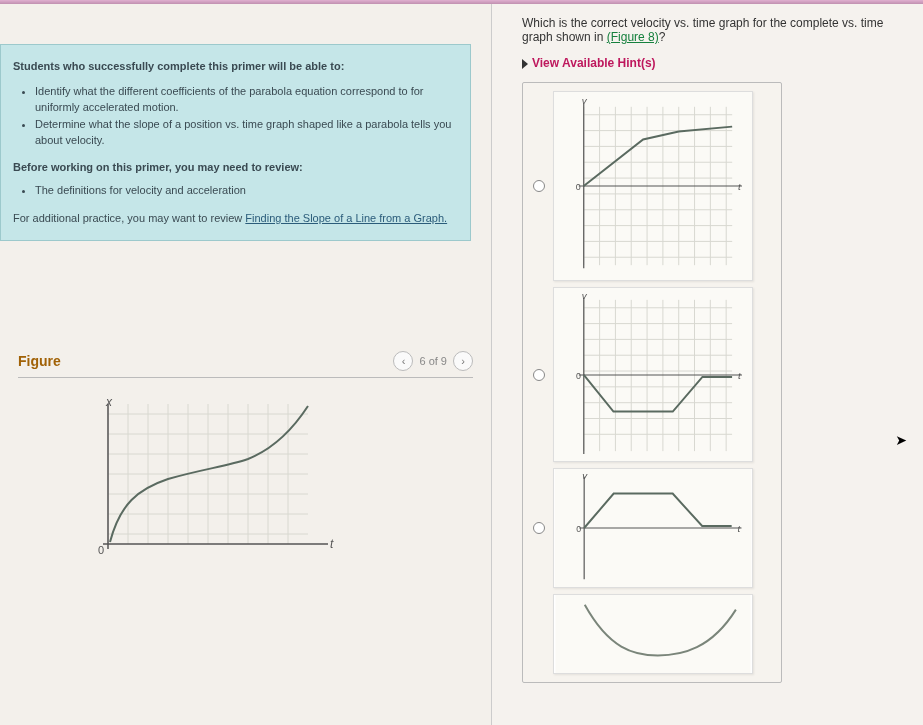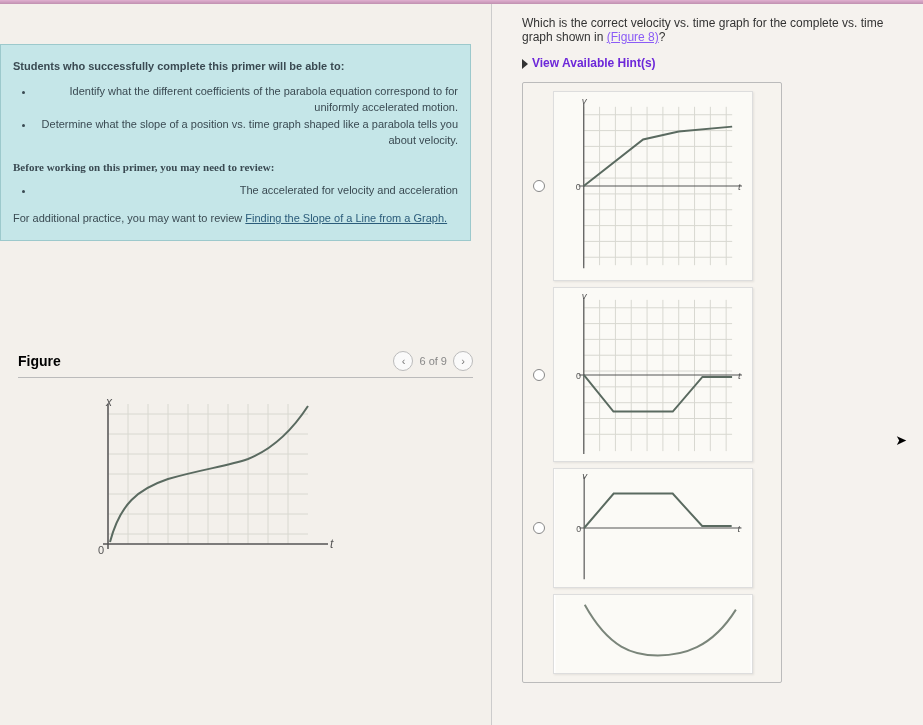--- a/index.html
+++ b/index.html
@@ -37,27 +37,25 @@
       color: #3a4a52;
     }
     .primer-box .bold-intro {
       font-weight: bold;
       margin-bottom: 10px;
     }
     .primer-box ul {
       list-style: disc;
       padding-left: 22px;
       margin-bottom: 12px;
-      text-align: right;
     }
     .primer-box li { margin-bottom: 2px; }
     .primer-box .bold-before {
       font-weight: bold;
       margin-bottom: 8px;
-      font-family: Liberation Serif, serif;
     }
     .primer-box .practice { margin-top: 0; }
     .primer-box a {
       color: #2b5c7a;
       text-decoration: underline;
     }
     .figure-section {
       margin-top: 110px;
       padding: 0 18px;
     }
@@ -65,21 +63,21 @@
       display: flex;
       justify-content: space-between;
       align-items: center;
       border-bottom: 1px solid #bbb;
       padding-bottom: 6px;
       margin-bottom: 16px;
     }
     .figure-title {
       font-weight: bold;
       font-size: 14px;
-      color: #000000;
+      color: #a16207;
     }
     .figure-nav {
       display: flex;
       align-items: center;
       gap: 6px;
       font-size: 11px;
       color: #888;
     }
     .nav-btn {
       width: 20px; height: 20px;
@@ -101,25 +99,25 @@
     .right-col {
       flex: 1;
       padding: 12px 30px 0 30px;
       position: relative;
       overflow: hidden;
     }
     .question-text {
       font-size: 12px;
       margin-bottom: 12px;
     }
-    .question-text a { color: #8b5cf6; text-decoration: underline; }
+    .question-text a { color: #15803d; text-decoration: underline; }
     .hints {
       font-size: 12px;
       font-weight: bold;
-      color: #6d28d9;
+      color: #be185d;
       margin-bottom: 12px;
       cursor: pointer;
     }
     .hints .tri {
       display: inline-block;
       width: 0; height: 0;
       border-top: 5px solid transparent;
       border-bottom: 5px solid transparent;
       border-left: 6px solid #333;
       margin-right: 4px;
@@ -171,21 +169,21 @@
   <div class="left-col">
 
     <div class="primer-box">
       <p class="bold-intro">Students who successfully complete this primer will be able to:</p>
       <ul>
         <li>Identify what the different coefficients of the parabola equation correspond to for uniformly accelerated motion.</li>
         <li>Determine what the slope of a position vs. time graph shaped like a parabola tells you about velocity.</li>
       </ul>
       <p class="bold-before">Before working on this primer, you may need to review:</p>
       <ul>
-        <li>The accelerated for velocity and acceleration</li>
+        <li>The definitions for velocity and acceleration</li>
       </ul>
       <p class="practice">
         <span>For additional practice, you may want to review</span>
         <a href="#">Finding the Slope of a Line from a Graph.</a>
       </p>
     </div>
 
     <div class="figure-section">
       <div class="figure-header">
         <span class="figure-title">Figure</span>

